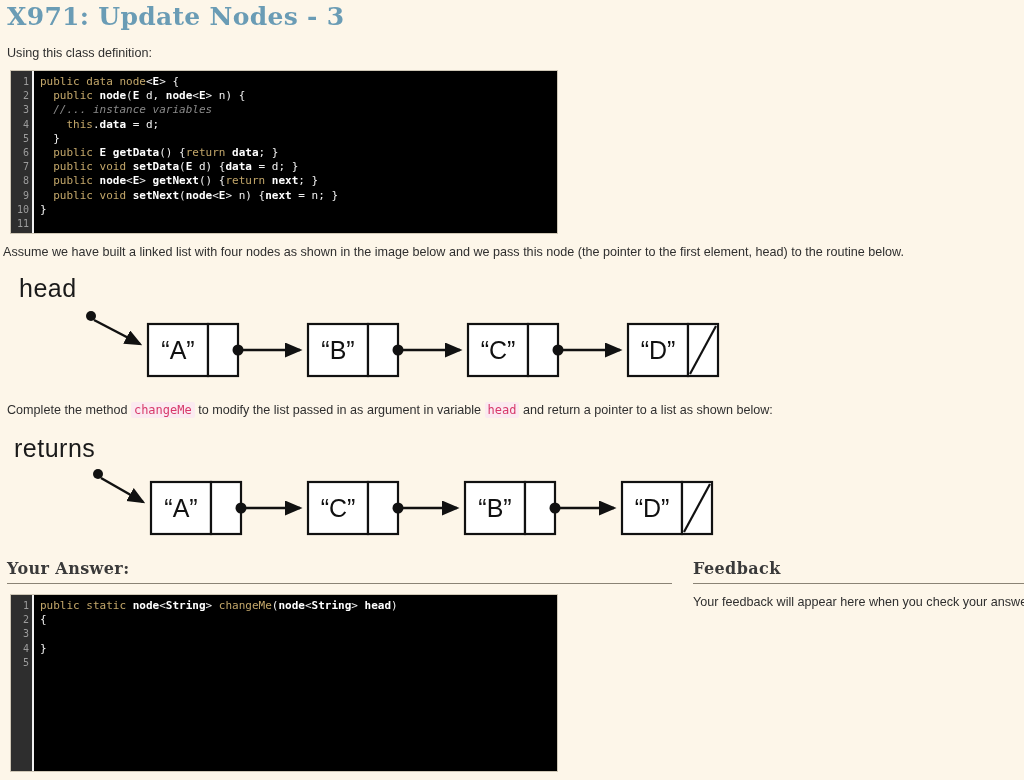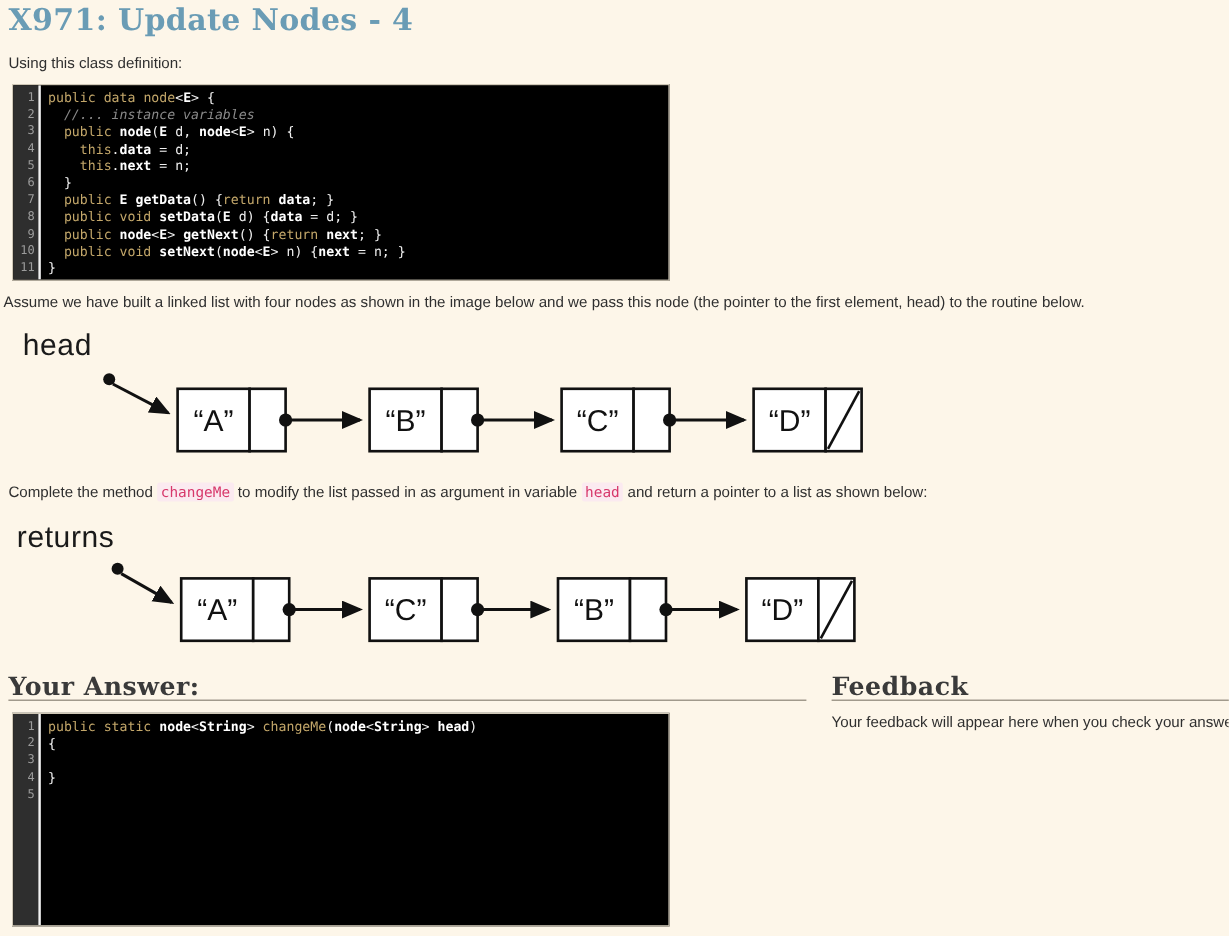--- a/index.html
+++ b/index.html
@@ -109,21 +109,21 @@
     font-family: "Liberation Sans", sans-serif;
     font-size: 25px;
     color: #1a1a1a;
     letter-spacing: 0.5px;
   }
 
   
   .sec {
     position: absolute;
     font-family: "DejaVu Serif", "Liberation Serif", serif;
-    font-size: 21px;
+    font-size: 16px;
     font-weight: 700;
     color: #3a3a3a;
     letter-spacing: 0.4px;
     white-space: nowrap;
   }
   .sec-rule {
     position: absolute;
     height: 1px;
     background: #8a8375;
   }
@@ -141,44 +141,43 @@
     white-space: nowrap;
     width: 331px;
     overflow: hidden;
   }
 </style>
 </head>
 <body>
 
 <div class="page">
 
-  <div class="title">X971: Update Nodes - 4</div>
+  <div class="title">X971: Update Nodes - 3</div>
 
   <div class="para p-intro">Using this class definition:</div>
 
   <div class="codeblock cb-class">
     <div class="gutter" id="gutter-class">
         <div class="ln">1</div>
         <div class="ln">2</div>
         <div class="ln">3</div>
         <div class="ln">4</div>
         <div class="ln">5</div>
         <div class="ln">6</div>
         <div class="ln">7</div>
         <div class="ln">8</div>
         <div class="ln">9</div>
         <div class="ln">10</div>
         <div class="ln">11</div>
       </div>
     <div class="codearea" id="code-class">
         <div class="cl"><span class="k">public </span><span class="k">data </span><span class="fn">node</span><span class="pl">&lt;</span><span class="id">E</span><span class="pl">&gt; {</span></div>
+        <div class="cl"><span class="k">  public </span><span class="id">node</span><span class="pl">(</span><span class="id">E</span><span class="pl"> d, </span><span class="id">node</span><span class="pl">&lt;</span><span class="id">E</span><span class="pl">&gt; n) {</span></div>
         <div class="cl"><span class="cm">  //... instance variables</span></div>
-        <div class="cl"><span class="k">  public </span><span class="id">node</span><span class="pl">(</span><span class="id">E</span><span class="pl"> d, </span><span class="id">node</span><span class="pl">&lt;</span><span class="id">E</span><span class="pl">&gt; n) {</span></div>
         <div class="cl"><span class="k">    this</span><span class="pl">.</span><span class="id">data</span><span class="pl"> = d;</span></div>
-        <div class="cl"><span class="k">    this</span><span class="pl">.</span><span class="id">next</span><span class="pl"> = n;</span></div>
         <div class="cl"><span class="pl">  }</span></div>
         <div class="cl"><span class="k">  public </span><span class="id">E</span><span class="pl"> </span><span class="id">getData</span><span class="pl">() {</span><span class="k">return</span><span class="pl"> </span><span class="id">data</span><span class="pl">; }</span></div>
         <div class="cl"><span class="k">  public </span><span class="k">void </span><span class="id">setData</span><span class="pl">(</span><span class="id">E</span><span class="pl"> d) {</span><span class="id">data</span><span class="pl"> = d; }</span></div>
         <div class="cl"><span class="k">  public </span><span class="id">node</span><span class="pl">&lt;</span><span class="id">E</span><span class="pl">&gt; </span><span class="id">getNext</span><span class="pl">() {</span><span class="k">return</span><span class="pl"> </span><span class="id">next</span><span class="pl">; }</span></div>
         <div class="cl"><span class="k">  public </span><span class="k">void </span><span class="id">setNext</span><span class="pl">(</span><span class="id">node</span><span class="pl">&lt;</span><span class="id">E</span><span class="pl">&gt; n) {</span><span class="id">next</span><span class="pl"> = n; }</span></div>
         <div class="cl"><span class="pl">}</span></div>
       </div>
   </div>
 
   <div class="para p-assume">Assume we have built a linked list with four nodes as shown in the image below and we pass this node (the pointer to the first element, head) to the routine below.</div>

